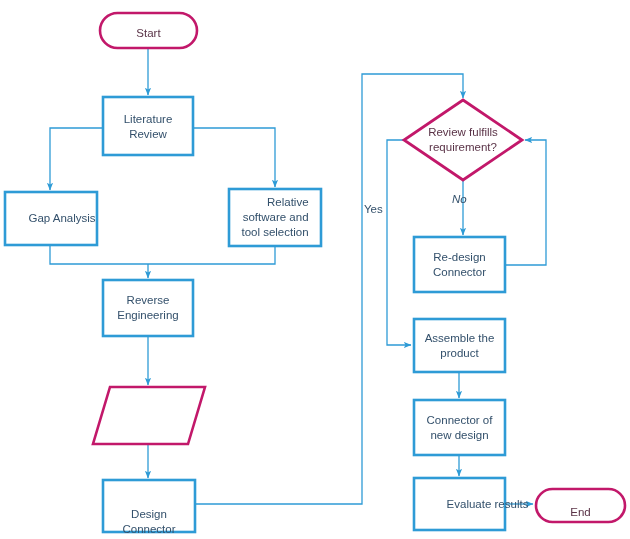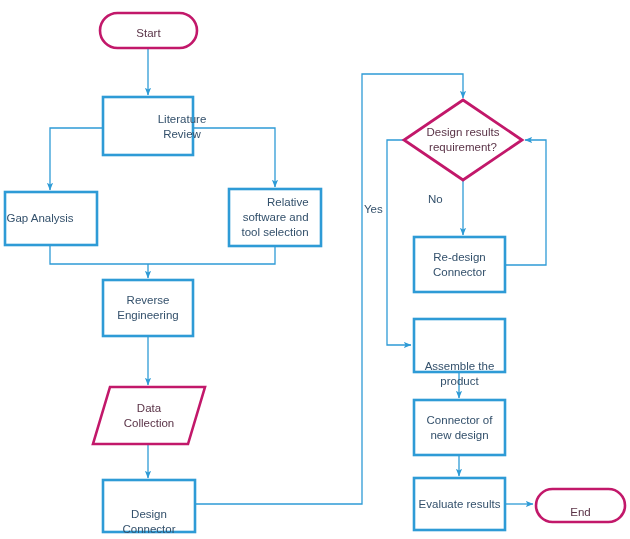--- a/index.html
+++ b/index.html
@@ -130,51 +130,49 @@
 
     <rect x="414" y="400" width="91" height="55" fill="#ffffff" stroke="#2e9bd6" stroke-width="2.6"></rect>
 
     <rect x="414" y="478" width="91" height="52" fill="#ffffff" stroke="#2e9bd6" stroke-width="2.6"></rect>
 
     <rect x="536" y="489" width="89" height="33" rx="16.5" ry="16.5" fill="#ffffff" stroke="#c2186a" stroke-width="2.6"></rect>
   </svg>
 
   <div class="node-label terminator" style="left:100px; top:13px; width:97px; height:41px;">Start</div>
 
-  <div class="node-label" style="left:103px; top:97px; width:90px; height:60px;margin-left:34px;">Literature
+  <div class="node-label" style="left:103px; top:97px; width:90px; height:60px;">Literature
 Review</div>
 
-  <div class="node-label" style="left:5px; top:192px; width:70px; height:53px;">Gap Analysis</div>
+  <div class="node-label" style="left:5px; top:192px; width:70px; height:53px;padding-left:22px;">Gap Analysis</div>
 
   <div class="node-label" style="left:229px; top:189px; width:92px; height:57px;text-align:right;">Relative
 software and
 tool selection</div>
 
   <div class="node-label" style="left:103px; top:280px; width:90px; height:56px;">Reverse
 Engineering</div>
 
-  <div class="node-label terminator" style="left:93px; top:387px; width:112px; height:57px;">Data
-Collection</div>
 
   <div class="node-label" style="left:103px; top:480px; width:92px; height:52px;margin-top:16px;">Design
 Connector</div>
 
-  <div class="node-label terminator" style="left:404px; top:100px; width:118px; height:80px;">Design results
+  <div class="node-label terminator" style="left:404px; top:100px; width:118px; height:80px;">Review fulfills
 requirement?</div>
 
   <div class="node-label" style="left:414px; top:237px; width:91px; height:55px;border-radius:19px;">Re-design
 Connector</div>
 
-  <div class="node-label" style="left:414px; top:319px; width:91px; height:53px;margin-top:28px;">Assemble the
+  <div class="node-label" style="left:414px; top:319px; width:91px; height:53px;">Assemble the
 product</div>
 
   <div class="node-label" style="left:414px; top:400px; width:91px; height:55px;">Connector of
 new design</div>
 
-  <div class="node-label" style="left:414px; top:478px; width:91px; height:52px;">Evaluate results</div>
+  <div class="node-label" style="left:414px; top:478px; width:91px; height:52px;padding-left:28px;">Evaluate results</div>
 
   <div class="node-label terminator" style="left:536px; top:489px; width:89px; height:47px;">End</div>
 
   <div class="edge-label" style="left:364px; top:203px;">Yes</div>
 
-  <div class="edge-label" style="left:428px; top:193px;">No</div>
+  <div class="edge-label" style="left:452px; top:193px;font-style:italic;">No</div>
 
 </div>
 
 </body></html>

